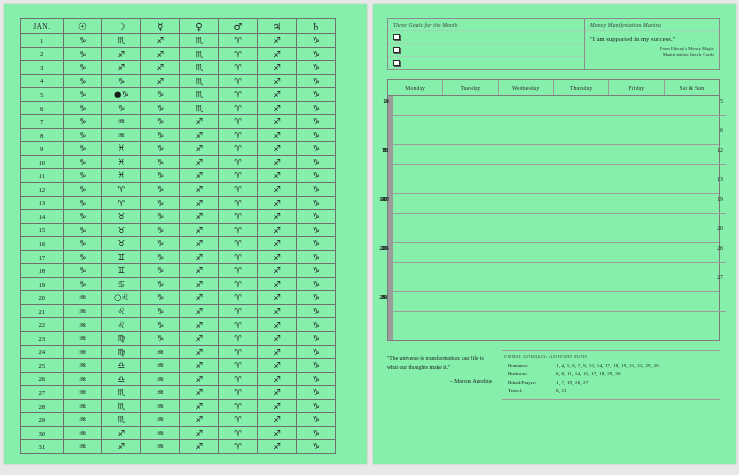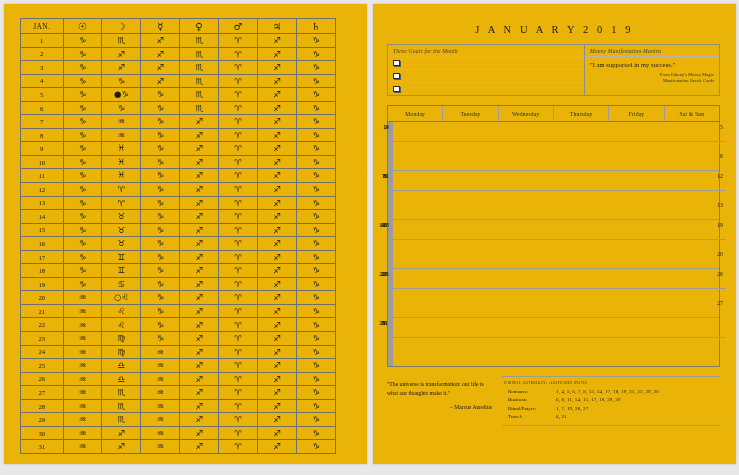--- a/index.html
+++ b/index.html
@@ -13,21 +13,21 @@
     font-family: "Liberation Serif", serif;
     overflow: hidden;
   }
   .spread {
     position: relative;
     width: 739px;
     height: 475px;
     display: flex;
   }
   .page {
-    background: #eab308;
+    background: #86efac;
     position: relative;
     box-sizing: border-box;
   }
   .page-left {
     width: 363px;
     height: 460px;
     margin-left: 4px;
     margin-top: 4px;
     box-shadow: 0 0 2px rgba(0,0,0,0.18);
   }
@@ -598,21 +598,20 @@
               <td class="sign">♑</td>
             </tr>
           </tbody>
       </table>
     </div>
   </div>
 
   <div class="page page-right">
     <div class="rp">
 
-      <div class="month-title">J A N U A R Y   2 0 1 9</div>
 
       <div class="top-box">
         <div class="goals-col">
           <div class="goals-title">Three Goals for the Month</div>
           <div class="goal-row">
             <span class="chk"></span>
           </div>
           <div class="goal-row">
             <span class="chk"></span>
           </div>

